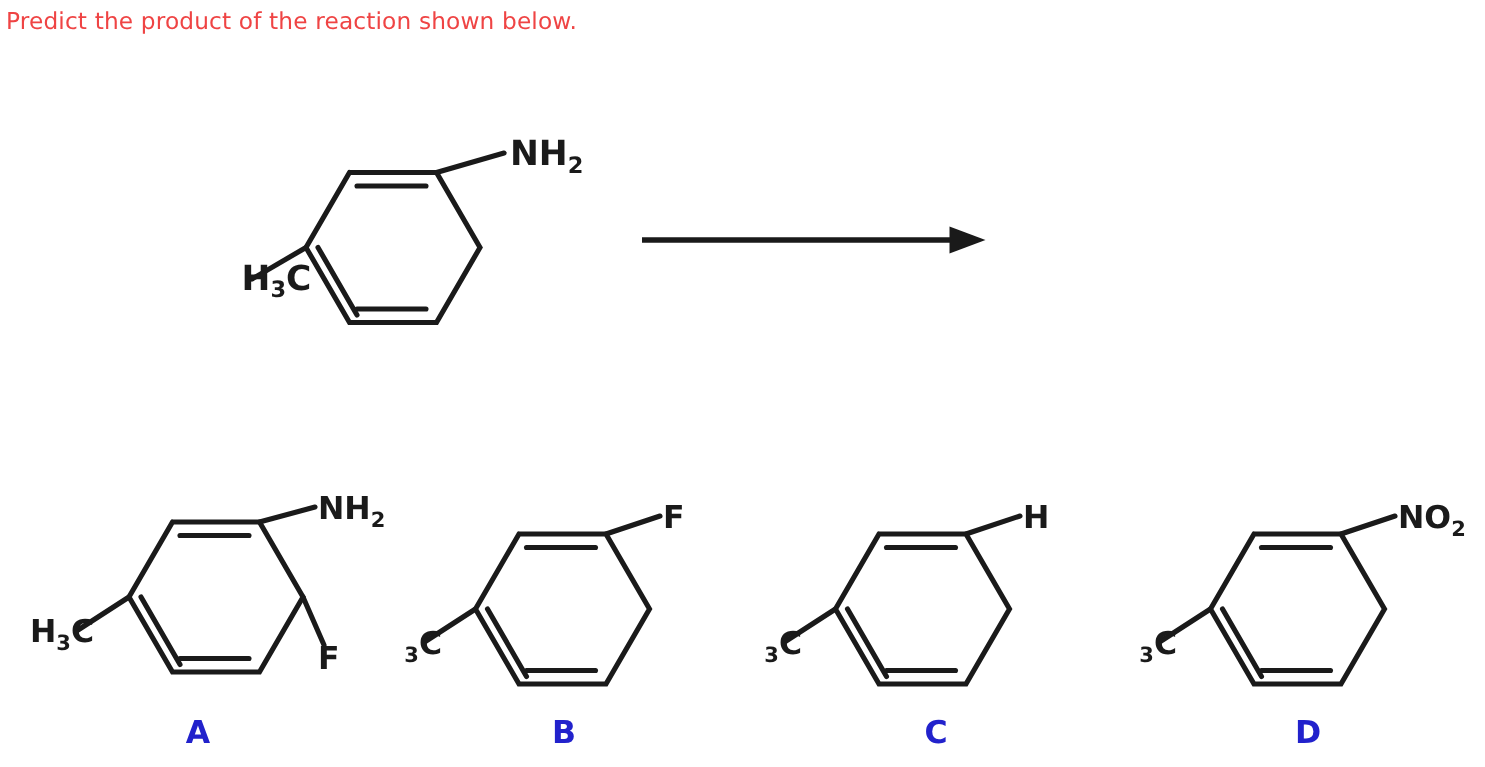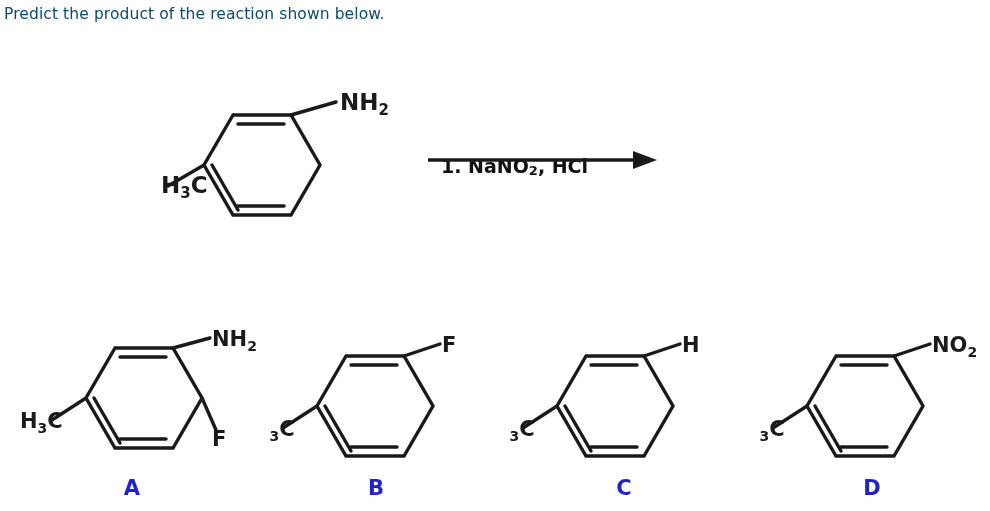--- a/index.html
+++ b/index.html
@@ -12,21 +12,21 @@
     height: 511px;
     position: relative;
     font-family: "DejaVu Sans", "Liberation Sans", sans-serif;
     overflow: hidden;
   }
   #question-title {
     position: absolute;
     left: 4px;
     top: 5px;
     font-size: 15.5px;
-    color: #0c4a6e;
+    color: #ef4444;
     letter-spacing: 0.1px;
     white-space: nowrap;
   }
   .struct-svg { position: absolute; }
   #reaction-area {
     position: absolute;
     left: 0; top: 60px;
     width: 990px; height: 160px;
   }
   #reagents {
@@ -75,21 +75,20 @@
 
       <line x1="141" y1="35" x2="186" y2="22"></line>
 
       <line x1="54" y1="85" x2="18" y2="106"></line>
     </g>
     <text x="190" y="30" font-family="DejaVu Sans, Liberation Sans, sans-serif" font-size="23" font-weight="bold" fill="#1a1a1a">NH<tspan font-size="15" dy="5">2</tspan></text>
     <text x="-139" y="113" font-family="DejaVu Sans, Liberation Sans, sans-serif" font-size="23" font-weight="bold" fill="#1a1a1a" transform="translate(150,0)">H<tspan font-size="15" dy="5">3</tspan><tspan dy="-5">C</tspan></text>
   </svg>
 
   <div id="reagents">
-    <div>1. NaNO<span class="sub">2</span>, HCl</div>
   </div>
 
   <svg class="struct-svg" style="left:425px; top:85px;" width="240" height="30" viewBox="0 0 240 30">
     <line x1="3" y1="15" x2="212" y2="15" stroke="#1a1a1a" stroke-width="3.6"></line>
     <polygon points="208,6 232,15 208,24" fill="#1a1a1a"></polygon>
   </svg>
 
 </div>
 
 <div id="options-area">

